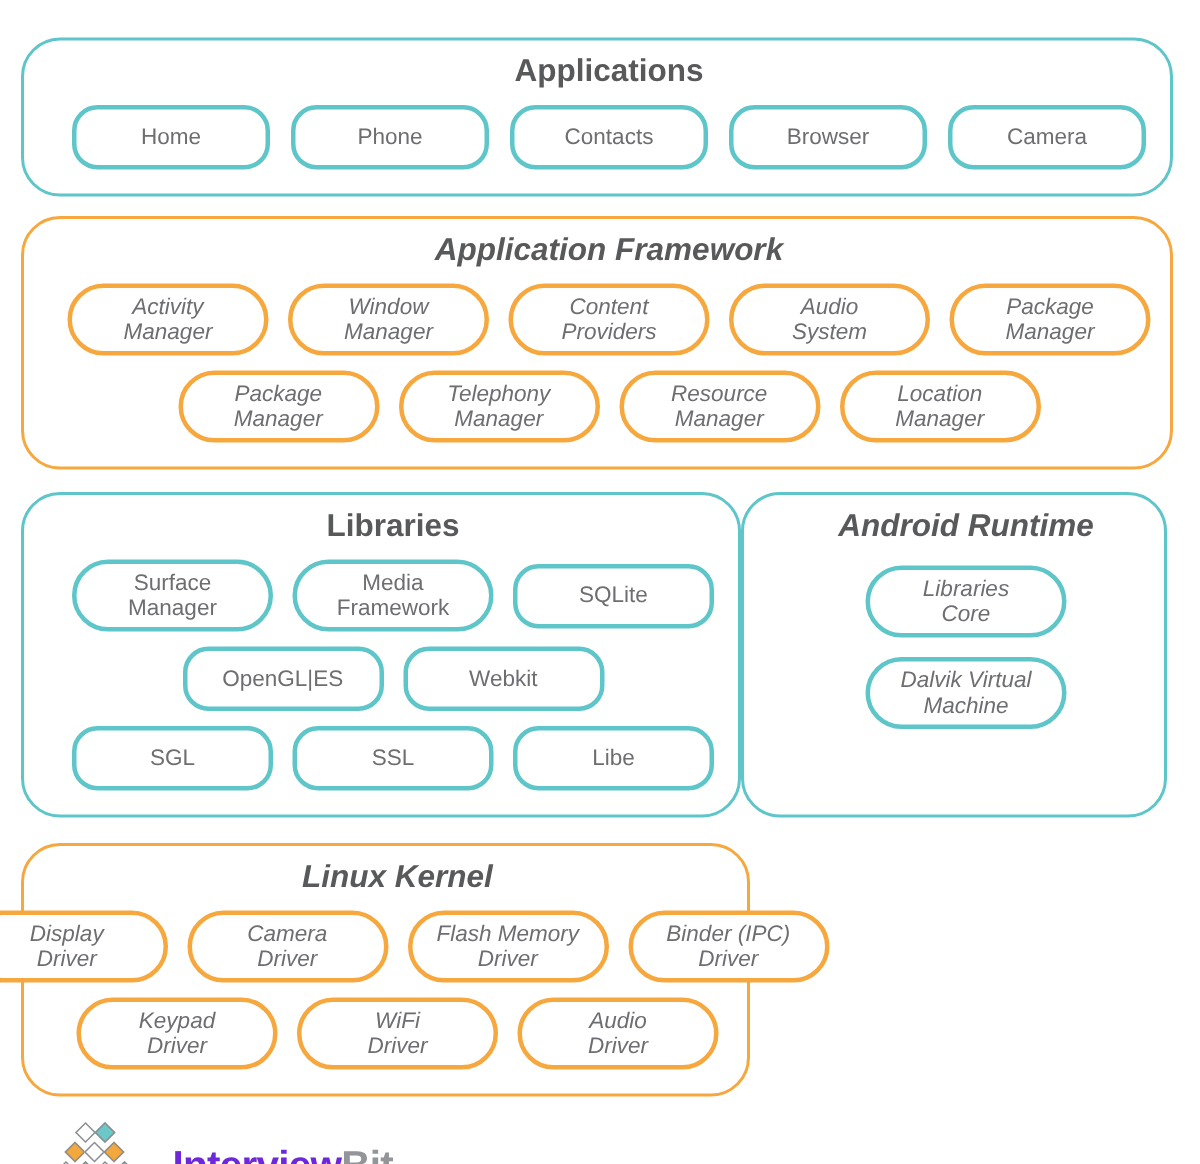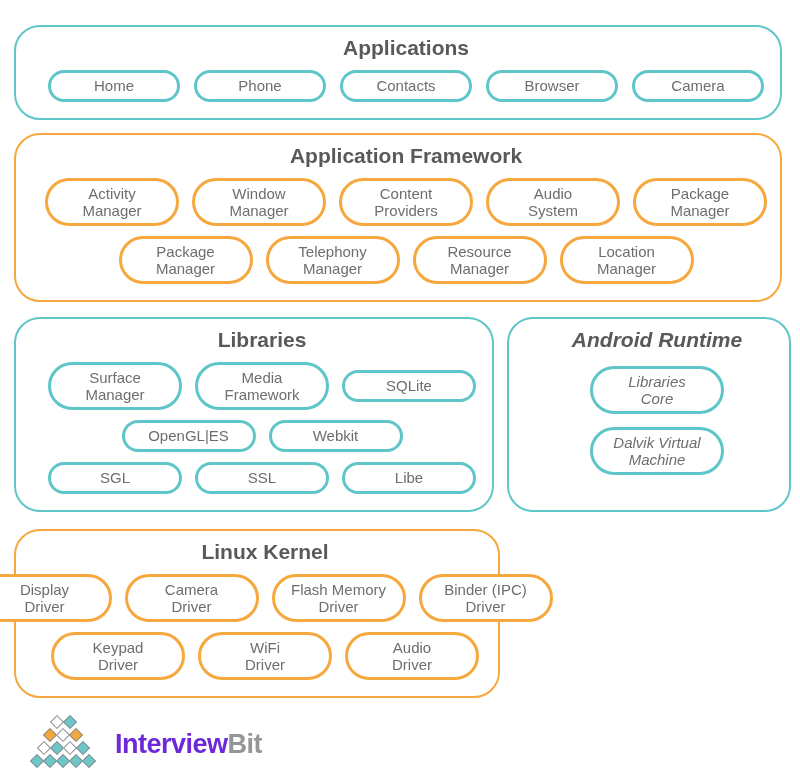--- a/index.html
+++ b/index.html
@@ -8,33 +8,33 @@
     --title-text:#58595B;
     --pill-text:#6D6E71;
     --logo-gray:#8B8D90;
   }
   *{box-sizing:border-box;margin:0;padding:0;}
   html,body{width:800px;height:776px;background:#ffffff;overflow:hidden;
     font-family:"Liberation Sans","DejaVu Sans",sans-serif;}
   .wrap{padding:25px 18px 0 14px;width:800px;}
   .sec{border:2px solid var(--teal);border-radius:26px;background:#fff;
     padding:8px 16px 16px 32px;}
-  .sec.orange{border-color:var(--orange);}
+  .sec.orange{border-color:var(--orange);font-style:italic;}
   .sec-title{text-align:center;font-size:21px;font-weight:bold;
     color:var(--title-text);line-height:26px;}
   .row{display:flex;justify-content:center;align-items:center;gap:13px;margin-top:9px;}
   .pill{display:flex;align-items:center;justify-content:center;text-align:center;
     border:3px solid var(--teal);border-radius:24px;background:#fff;
     color:var(--pill-text);font-size:15px;line-height:1.15;white-space:pre-line;
     width:134px;height:48px;flex:0 0 auto;}
   .pill.orange{border-color:var(--orange);}
-  .pill.p1{height:32px;border-radius:17px;}
+  .pill.p1{height:43px;border-radius:17px;}
   .pill.w132{width:132px;}
   .gap14{gap:14px;}
-  .mid{display:flex;gap:13px;margin-top:15px;align-items:stretch;}
+  .mid{display:flex;margin-top:15px;align-items:stretch;}
   .sec.libraries{flex:0 0 471px;}
   .sec.runtime{flex:0 0 284px;font-style:italic;}
   .runtime-col{display:flex;flex-direction:column;align-items:center;gap:13px;margin-top:13px;}
   .sec.kernel{width:486px;margin-top:17px;}
   .mt13{margin-top:13px;}
   .mt10{margin-top:10px;}
   .logo{display:flex;align-items:center;gap:13px;margin:17px 0 0 16px;}
   .pyramid{position:relative;width:72px;height:58px;flex:0 0 auto;}
   .diamond{position:absolute;width:10px;height:10px;transform:rotate(45deg);
     border:1px solid var(--logo-gray);background:#fff;}

